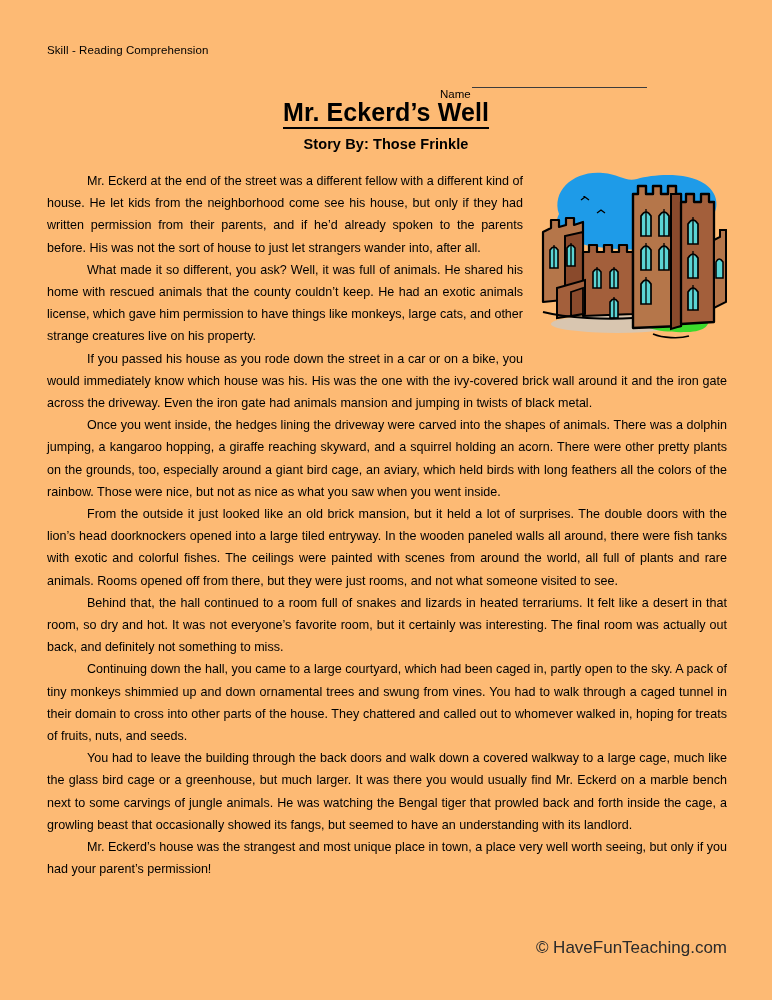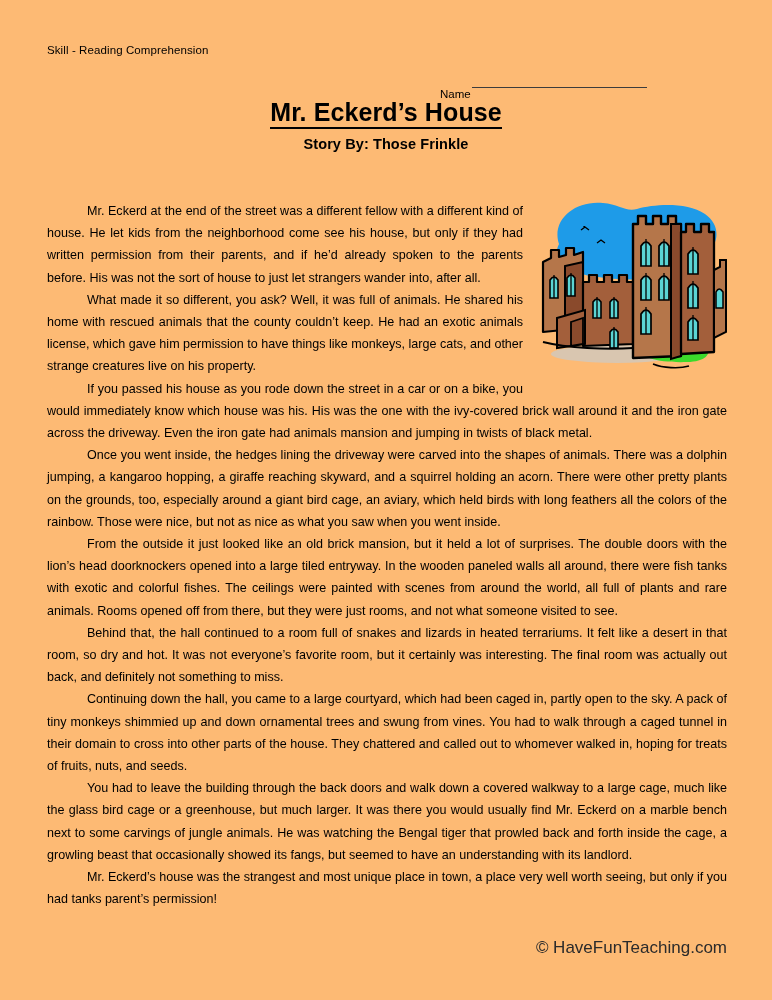--- a/index.html
+++ b/index.html
@@ -88,21 +88,20 @@
   .story {
     position: absolute;
     left: 47px;
     top: 170px;
     width: 680px;
     font-size: 12.55px;
     line-height: 22.2px;
     text-align: justify;
     text-justify: inter-word;
     color: #000;
-    margin-top: 30px;
   }
   .story p {
     margin: 0;
     text-indent: 40px;
   }
 
   
   .illus {
     float: right;
     width: 190px;
@@ -129,21 +128,21 @@
 
   <div class="header">
     <div class="skill-label">Skill - Reading Comprehension</div>
     <div class="name-block">
       <span class="name-label">Name</span>
       <span class="name-rule"></span>
     </div>
   </div>
 
   <div class="title-wrap">
-    <div class="doc-title">Mr. Eckerd’s House</div>
+    <div class="doc-title">Mr. Eckerd’s Well</div>
     <div class="doc-subtitle">Story By: Those Frinkle</div>
   </div>
 
   <div class="story">
 
     <div class="illus">
       <svg viewBox="0 0 190 180" xmlns="http://www.w3.org/2000/svg">
 
         <path d="M22 48 C14 24 38 4 66 7 C82 8 88 16 100 13 C118 8 150 6 168 18
                  C184 29 182 48 170 56 C160 62 150 58 146 62 C142 66 148 74 140 78
@@ -208,18 +207,18 @@
     </div>
 
     <p>Mr. Eckerd at the end of the street was a different fellow with a different kind of house. He let kids from the neighborhood come see his house, but only if they had written permission from their parents, and if he’d already spoken to the parents before. His was not the sort of house to just let strangers wander into, after all.</p>
     <p>What made it so different, you ask? Well, it was full of animals. He shared his home with rescued animals that the county couldn’t keep. He had an exotic animals license, which gave him permission to have things like monkeys, large cats, and other strange creatures live on his property.</p>
     <p>If you passed his house as you rode down the street in a car or on a bike, you would immediately know which house was his. His was the one with the ivy-covered brick wall around it and the iron gate across the driveway. Even the iron gate had animals mansion and jumping in twists of black metal.</p>
     <p>Once you went inside, the hedges lining the driveway were carved into the shapes of animals. There was a dolphin jumping, a kangaroo hopping, a giraffe reaching skyward, and a squirrel holding an acorn. There were other pretty plants on the grounds, too, especially around a giant bird cage, an aviary, which held birds with long feathers all the colors of the rainbow. Those were nice, but not as nice as what you saw when you went inside.</p>
     <p>From the outside it just looked like an old brick mansion, but it held a lot of surprises. The double doors with the lion’s head doorknockers opened into a large tiled entryway. In the wooden paneled walls all around, there were fish tanks with exotic and colorful fishes. The ceilings were painted with scenes from around the world, all full of plants and rare animals. Rooms opened off from there, but they were just rooms, and not what someone visited to see.</p>
     <p>Behind that, the hall continued to a room full of snakes and lizards in heated terrariums. It felt like a desert in that room, so dry and hot. It was not everyone’s favorite room, but it certainly was interesting. The final room was actually out back, and definitely not something to miss.</p>
     <p>Continuing down the hall, you came to a large courtyard, which had been caged in, partly open to the sky. A pack of tiny monkeys shimmied up and down ornamental trees and swung from vines. You had to walk through a caged tunnel in their domain to cross into other parts of the house. They chattered and called out to whomever walked in, hoping for treats of fruits, nuts, and seeds.</p>
     <p>You had to leave the building through the back doors and walk down a covered walkway to a large cage, much like the glass bird cage or a greenhouse, but much larger. It was there you would usually find Mr. Eckerd on a marble bench next to some carvings of jungle animals. He was watching the Bengal tiger that prowled back and forth inside the cage, a growling beast that occasionally showed its fangs, but seemed to have an understanding with its landlord.</p>
-    <p>Mr. Eckerd’s house was the strangest and most unique place in town, a place very well worth seeing, but only if you had tanks parent’s permission!</p>
+    <p>Mr. Eckerd’s house was the strangest and most unique place in town, a place very well worth seeing, but only if you had your parent’s permission!</p>
   </div>
 
   <div class="footer">© HaveFunTeaching.com</div>
 
 </div>
 
 </body></html>

